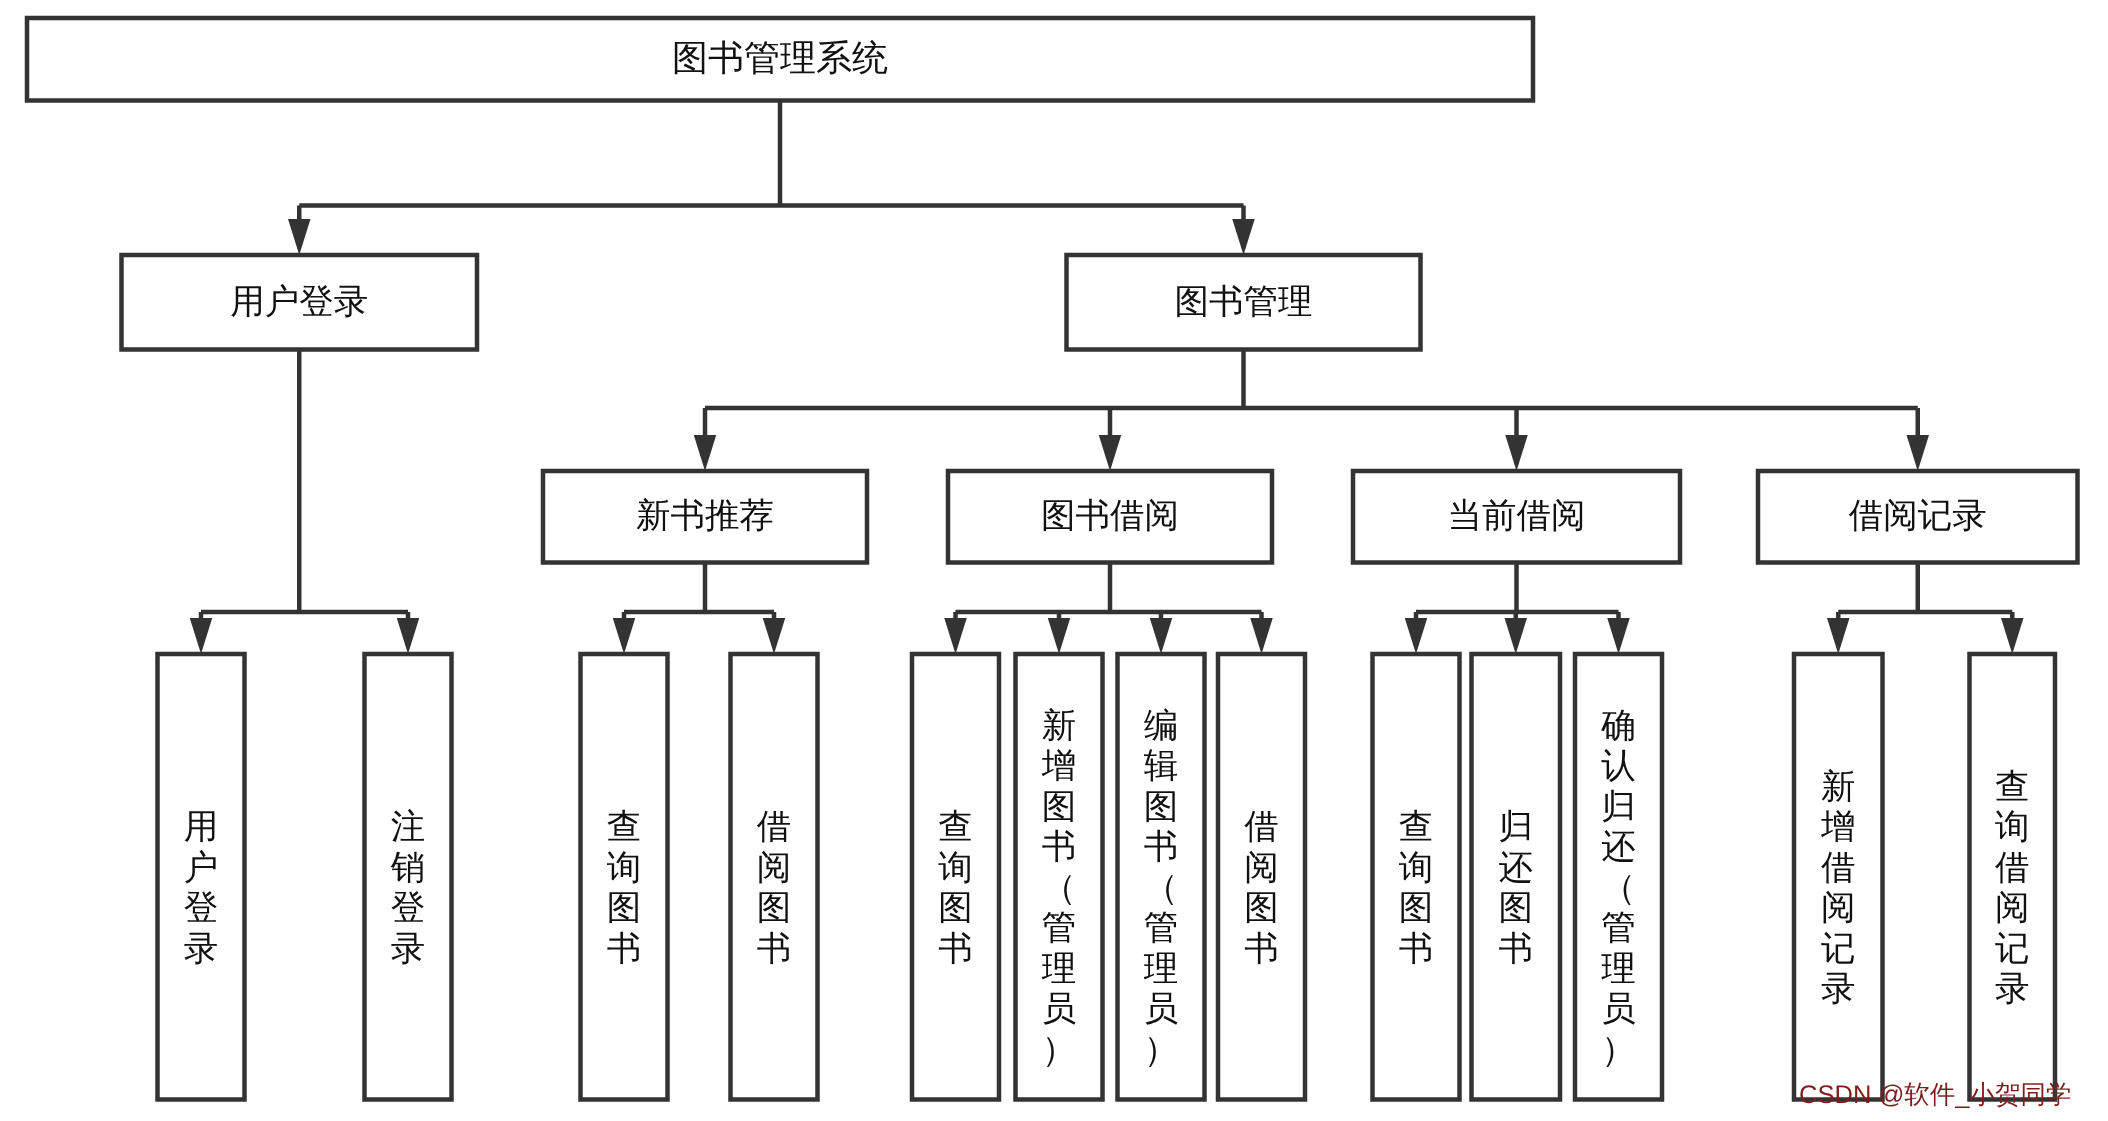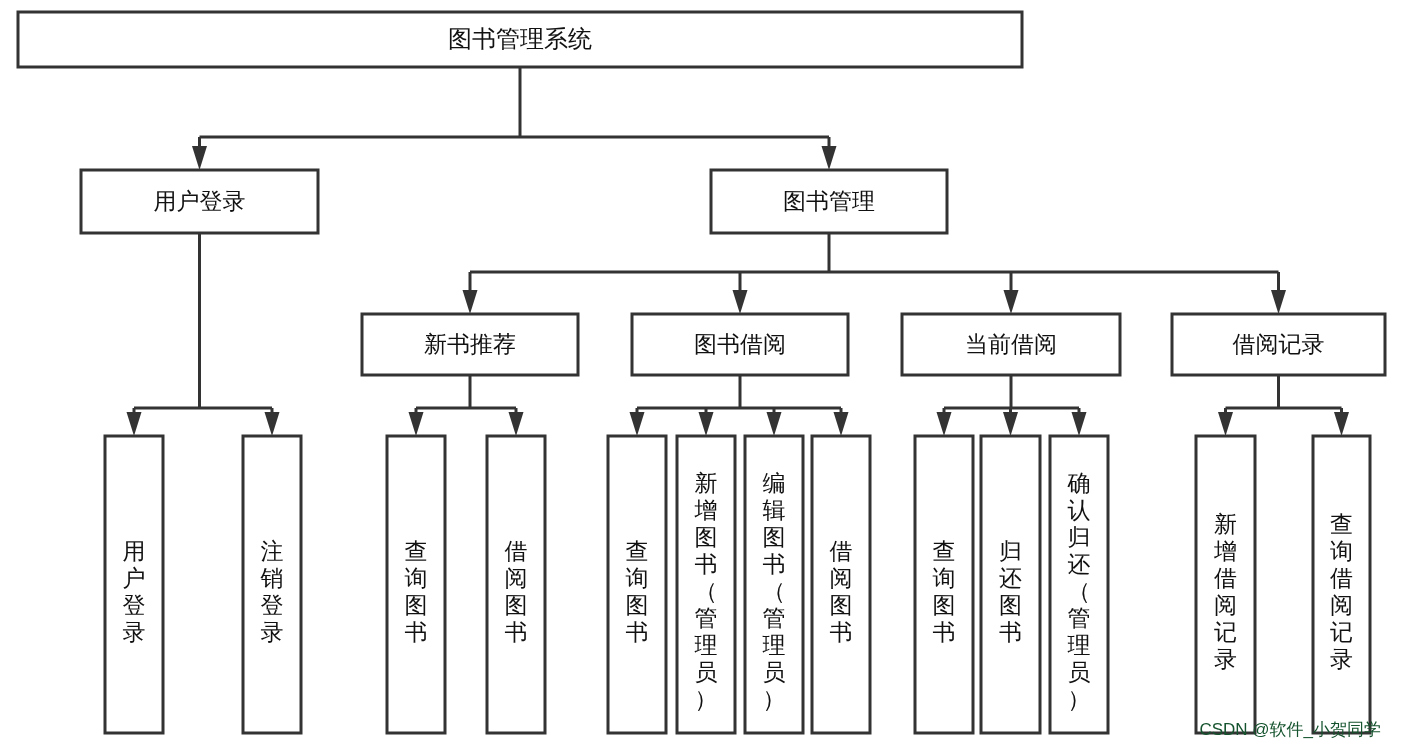--- a/index.html
+++ b/index.html
@@ -50,21 +50,21 @@
   }
   .node-label-h.root {
     font-size: 24px;
   }
   .watermark {
     position: absolute;
     right: 10px;
     bottom: 6px;
     font-family: "Liberation Sans", "DejaVu Sans", sans-serif;
     font-size: 17px;
-    color: #14532d;
+    color: #7f1d1d;
     white-space: nowrap;
     user-select: none;
   }
 </style>
 </head>
 <body>
 
 <div id="chart-root">
   <svg class="flow" viewBox="0 0 1405 747" xmlns="http://www.w3.org/2000/svg">
     <g id="edges-layer">

